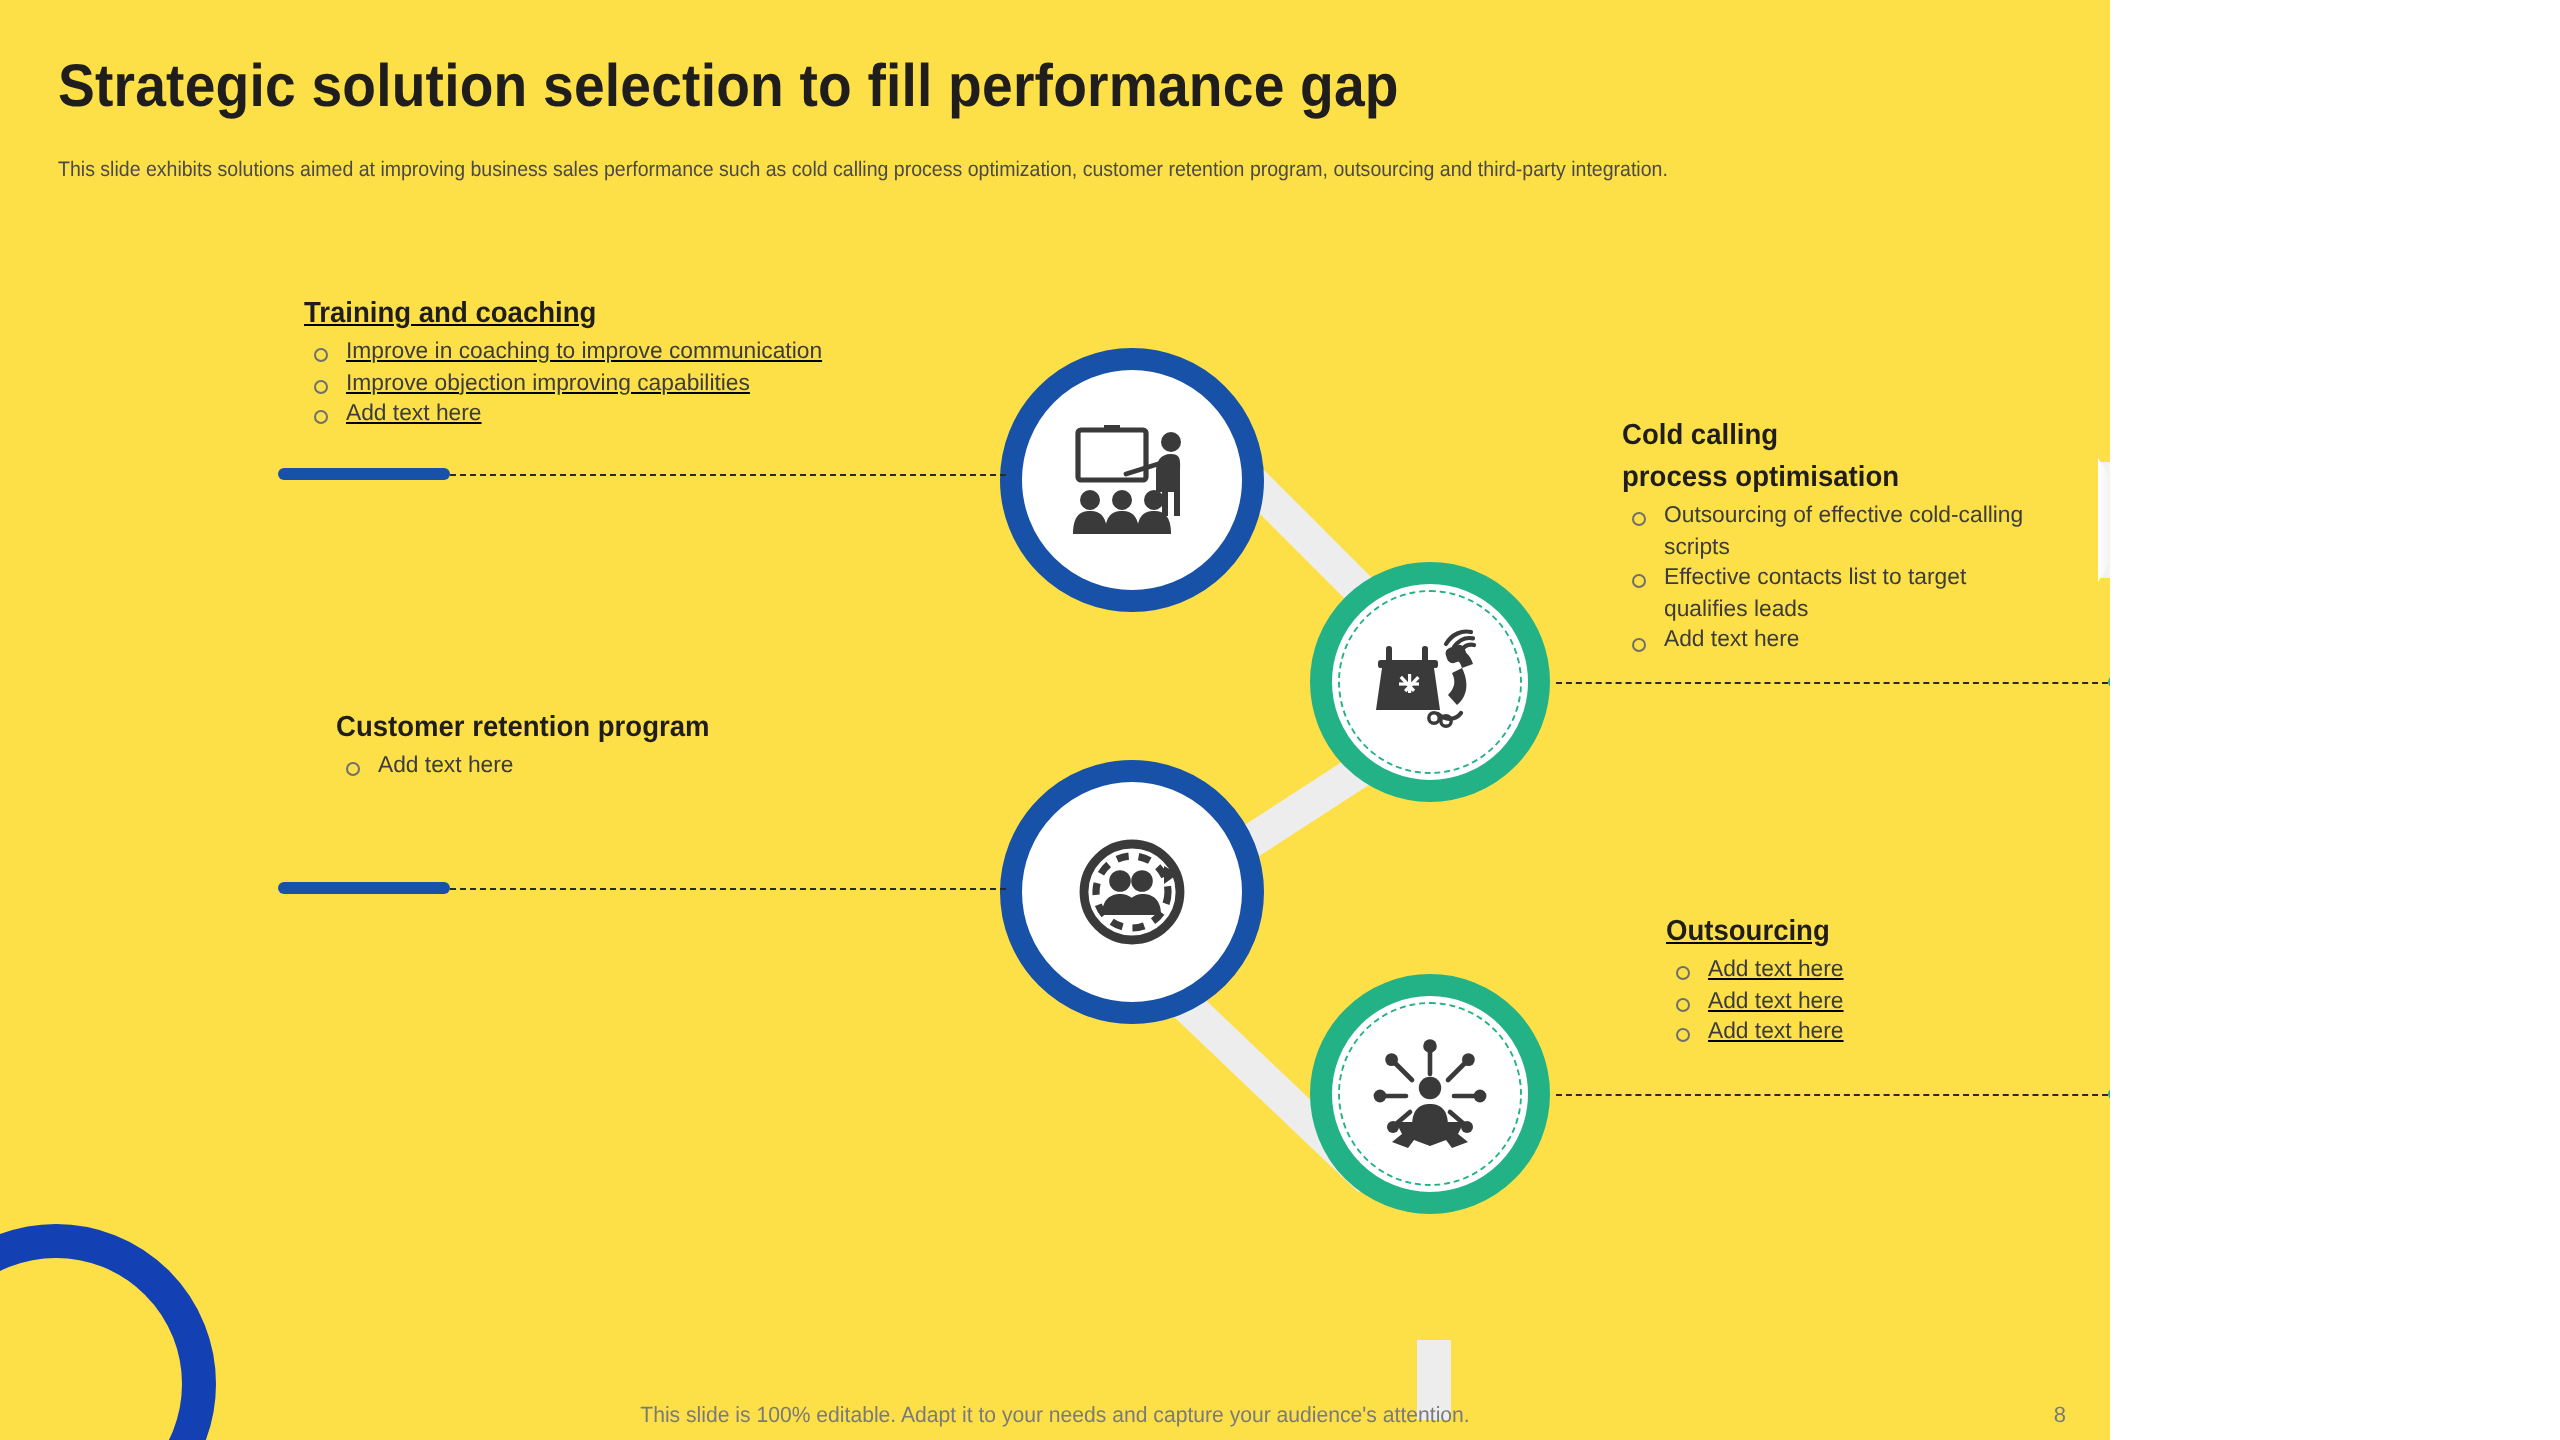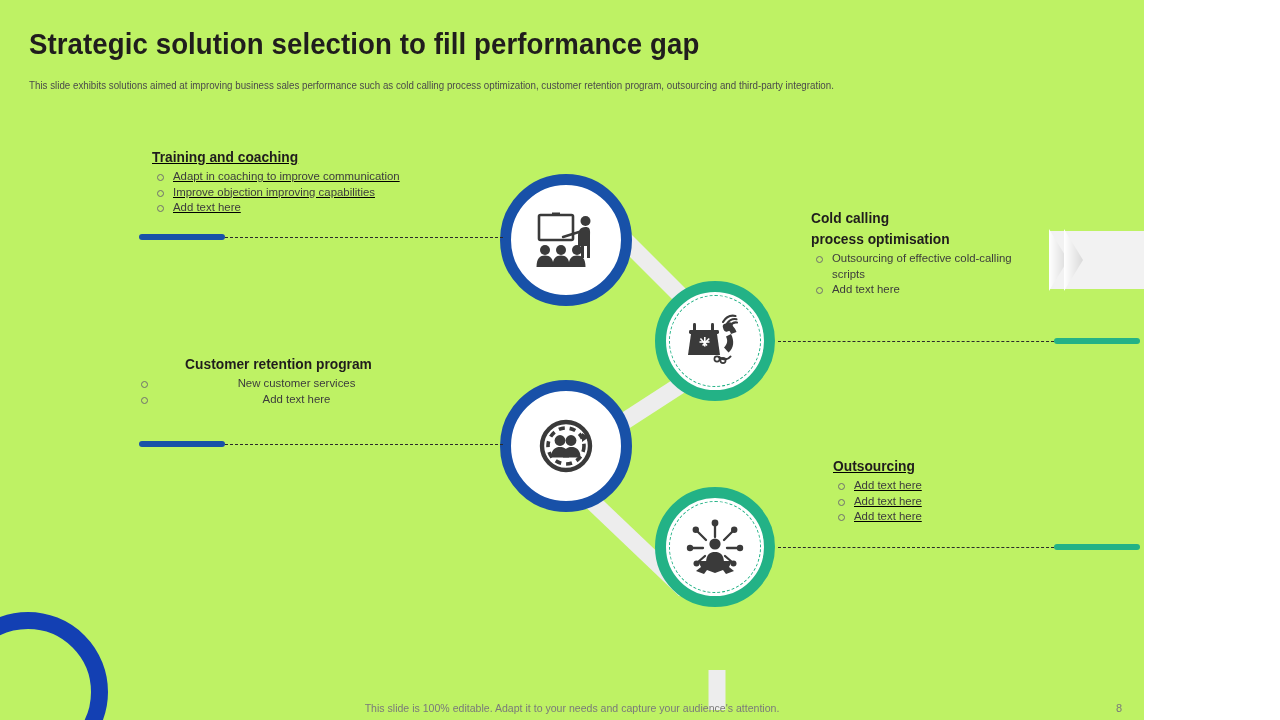--- a/index.html
+++ b/index.html
@@ -1,21 +1,21 @@
 <!DOCTYPE html>
 <html><head>
 <meta charset="utf-8">
 <style>
   html,body{margin:0;padding:0;}
   body{
     width:1280px;height:720px;overflow:hidden;background:#ffffff;
     font-family:"Liberation Sans","DejaVu Sans",sans-serif;
     -webkit-font-smoothing:antialiased;
   }
-  .slide{position:relative;width:1144px;height:720px;overflow:hidden;background:#bef264;}
+  .slide{position:relative;width:1055px;height:720px;overflow:hidden;background:#fde047;}
 
   
   .corner-deco{position:absolute;top:0;right:0;width:210px;height:135px;overflow:hidden;pointer-events:none;}
   .stripe{position:absolute;transform-origin:top left;}
   .stripe-green{
     width:52px;height:330px;background:#23b286;
     left:118px;top:-112px;transform:rotate(-41deg);
   }
   .stripe-blue{
     width:52px;height:360px;background:#1340b3;
@@ -74,21 +74,21 @@
   .block li{
     position:relative;padding-left:21px;
     font-size:11.4px;line-height:15.6px;color:#3c3c3c;
   }
   .block li::before{
     content:"";position:absolute;left:5px;top:5.2px;
     width:5px;height:5px;border:1px solid #6f6f6f;border-radius:50%;
   }
 
   .b-train{left:152px;top:148px;width:300px;text-decoration:underline;}
-  .b-retain{left:136px;top:355px;width:300px;text-align:center;}
+  .b-retain{left:168px;top:355px;width:300px;}
   .b-cold{left:811px;top:197px;width:205px;margin-top:12px;}
   .b-out{left:833px;top:457px;width:205px;text-decoration:underline;}
 
   
   .lead{position:absolute;height:6px;display:flex;align-items:center;}
   .lead .bar{height:6px;border-radius:3px;flex:0 0 auto;}
   .lead .dash{flex:1 1 auto;height:0;border-top:1.3px dashed #2a2a2a;}
   .lead-blue .bar{background:#1851a8;width:86px;}
   .lead-green .bar{background:#23b286;width:86px;}
 
@@ -249,39 +249,39 @@
     <div class="bar"></div>
   </div>
   <div class="lead lead-green l4">
     <div class="dash"></div>
     <div class="bar"></div>
   </div>
 
   <div class="block b-train">
     <h3>Training and coaching</h3>
     <ul>
-      <li>Adapt in coaching to improve  communication</li>
+      <li>Improve in coaching to improve  communication</li>
       <li>Improve  objection improving  capabilities</li>
       <li>Add text here</li>
     </ul>
   </div>
 
   <div class="block b-retain">
     <h3>Customer retention program</h3>
     <ul>
-      <li>New customer  services</li>
       <li>Add text here</li>
     </ul>
   </div>
 
   <div class="block b-cold">
     <h3>Cold calling</h3>
     <h3>process optimisation</h3>
     <ul>
       <li>Outsourcing  of effective cold-calling scripts</li>
+      <li>Effective  contacts list to target qualifies  leads</li>
       <li>Add text here</li>
     </ul>
   </div>
 
   <div class="block b-out">
     <h3>Outsourcing</h3>
     <ul>
       <li>Add text here</li>
       <li>Add text here</li>
       <li>Add text here</li>

